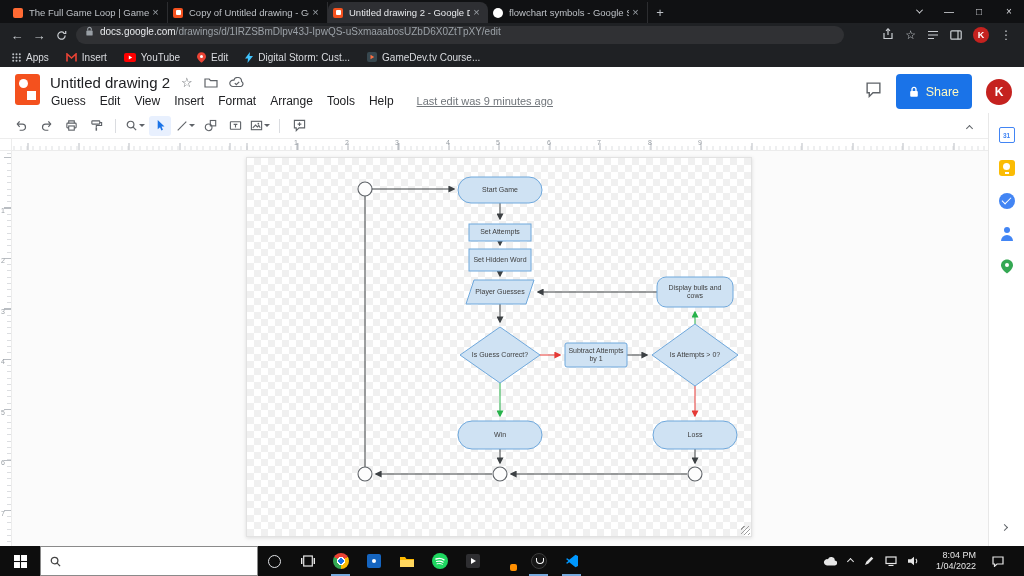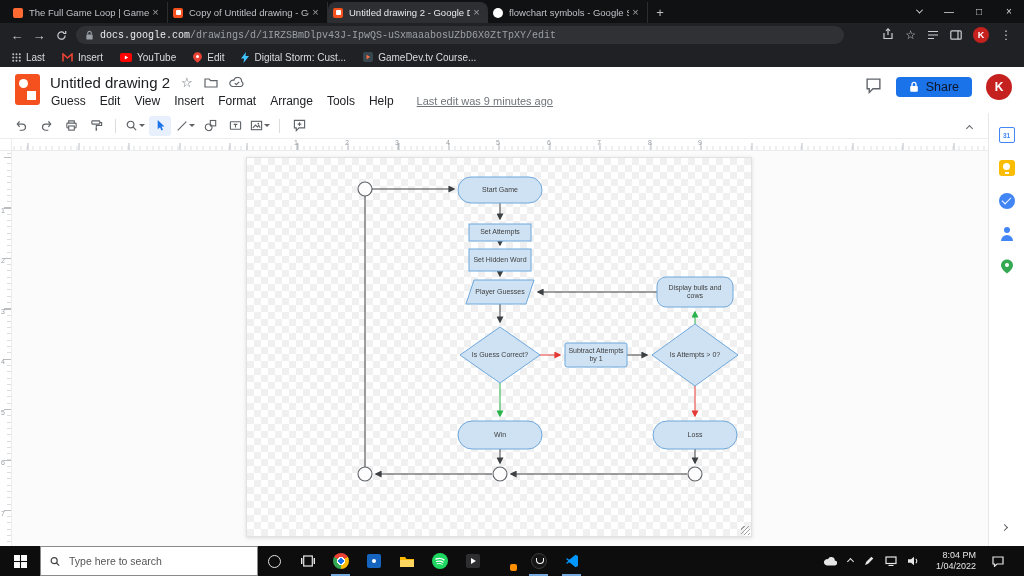--- a/index.html
+++ b/index.html
@@ -24,21 +24,21 @@
   .winctl{margin-left:auto;display:flex;height:23px;align-items:center;color:#dadce0;}
   .winctl .wbtn{width:30px;height:23px;display:flex;align-items:center;justify-content:center;font-size:10px;}
   .chev{display:inline-block;width:5px;height:5px;border-right:1.4px solid currentColor;border-bottom:1.4px solid currentColor;}
   .chev.down{transform:rotate(45deg) translate(-1px,-1px);}
   .chev.up{transform:rotate(-135deg);}
   .chev.right{transform:rotate(-45deg);}
 
   
   .addrbar{position:absolute;left:0;top:23px;width:1024px;height:24px;background:#1f2124;display:flex;align-items:center;padding:0 6px;}
   .navbtn{width:22px;height:22px;display:flex;align-items:center;justify-content:center;color:#c9cdd1;font-size:13px;}
-  .omnibox{margin-left:4px;width:768px;height:18px;background:#303134;border-radius:9px;display:flex;align-items:center;padding:0 9px;overflow:hidden;font-family:Liberation Mono, monospace;}
+  .omnibox{margin-left:4px;width:768px;height:18px;background:#303134;border-radius:9px;display:flex;padding:0 9px;overflow:hidden;}
   .url{font-size:10px;white-space:nowrap;overflow:hidden;margin-left:6px;}
   .url .host{color:#e8eaed;}
   .url .path{color:#9aa0a6;}
   .addr-right{margin-left:auto;display:flex;align-items:center;gap:11px;padding-right:6px;color:#c9cdd1;}
   .mini-avatar{width:16px;height:16px;border-radius:50%;background:#c5221f;color:#fff;font-size:9px;font-weight:bold;
                display:flex;align-items:center;justify-content:center;}
   .kebab{font-size:12px;color:#c9cdd1;}
 
   
   .bmbar{position:absolute;left:0;top:47px;width:1024px;height:20px;background:#1f2124;display:flex;align-items:center;gap:17px;padding-left:12px;}
@@ -49,21 +49,21 @@
   .drawings-logo{position:absolute;left:15px;top:7px;width:25px;height:31px;background:#f4511e;border-radius:3px;}
   .drawings-logo::before{content:"";position:absolute;left:4px;top:5px;width:9px;height:9px;background:#fff;border-radius:50%;}
   .drawings-logo::after{content:"";position:absolute;right:4px;bottom:5px;width:9px;height:9px;background:#fff;}
   .header-left{position:absolute;left:50px;top:5px;height:20px;display:flex;align-items:center;gap:11px;}
   .doc-title{font-size:15px;color:#202124;}
   .hdr-ico{color:#5f6368;display:flex;align-items:center;}
   .menus{position:absolute;left:44px;top:26px;display:flex;align-items:center;font-size:12px;color:#202124;}
   .menu-item{padding:1px 7px;border-radius:3px;}
   .last-edit{margin-left:16px;color:#70757a;font-size:11px;text-decoration:underline;}
   .header-right{position:absolute;right:12px;top:7px;display:flex;align-items:center;gap:14px;}
-  .share-btn{display:flex;align-items:center;gap:7px;background:#1a73e8;color:#0f172a;height:20px;padding:0 13px;border-radius:4px;font-size:12.5px;}
+  .share-btn{display:flex;align-items:center;gap:7px;background:#1a73e8;color:#fef9c3;height:35px;padding:0 13px;border-radius:4px;font-size:12.5px;}
   .app-avatar{width:26px;height:26px;border-radius:50%;background:#c5221f;color:#fff;font-size:12px;font-weight:bold;
               display:flex;align-items:center;justify-content:center;}
 
   
   .toolbar{position:absolute;left:0;top:113px;width:988px;height:26px;background:#fff;display:flex;align-items:center;
            padding-left:10px;gap:3px;border-bottom:1px solid #ededed;}
   .tb{width:22px;height:20px;display:flex;align-items:center;justify-content:center;border-radius:3px;position:relative;}
   .tb.active{background:#e8f0fe;}
   .caret{width:0;height:0;border-left:3px solid transparent;border-right:3px solid transparent;border-top:3.5px solid #5f6368;margin-left:1px;}
   .tbsep{width:1px;height:14px;background:#dadce0;margin:0 5px;}
@@ -233,21 +233,21 @@
         <circle cx="1.2" cy="1.2" r="1"></circle>
           <circle cx="4.5" cy="1.2" r="1"></circle>
           <circle cx="7.8" cy="1.2" r="1"></circle>
         <circle cx="1.2" cy="4.5" r="1"></circle>
           <circle cx="4.5" cy="4.5" r="1"></circle>
           <circle cx="7.8" cy="4.5" r="1"></circle>
         <circle cx="1.2" cy="7.8" r="1"></circle>
           <circle cx="4.5" cy="7.8" r="1"></circle>
           <circle cx="7.8" cy="7.8" r="1"></circle>
       </svg>
-      <span>Last</span>
+      <span>Apps</span>
     </span>
     <span class="bm">
       <svg width="11" height="9" viewBox="0 0 11 9" fill="none" stroke="#ea4335" stroke-width="1.6">
         <path d="M1 8.5 V1 L5.5 5 L10 1 V8.5"></path>
       </svg>
       <span>Insert</span>
     </span>
     <span class="bm">
       <svg width="12" height="9" viewBox="0 0 12 9">
         <rect width="12" height="9" rx="2" fill="#f00"></rect>
@@ -505,21 +505,20 @@
           <rect x="6.5" y="0" width="5.5" height="5.5" fill="#fff"></rect>
         <rect x="0" y="6.5" width="5.5" height="5.5" fill="#fff"></rect>
           <rect x="6.5" y="6.5" width="5.5" height="5.5" fill="#fff"></rect>
       </svg>
     </div>
     <div class="tb-search">
       <svg width="11" height="11" viewBox="0 0 12 12" fill="none" stroke="#444" stroke-width="1.4">
         <circle cx="5" cy="5" r="3.6"></circle>
           <path d="M7.8 7.8 L11 11"></path>
       </svg>
-      <input type="text" placeholder="Type here to search" style="">
     </div>
     <div class="tb-icons">
       <div class="tb-app">
           <span class="ring"></span>
         </div>
       <div class="tb-app">
         <svg width="14" height="12" viewBox="0 0 14 12">
           <rect x="2.7" y="1" width="8.6" height="10" fill="none" stroke="#e8e8e8" stroke-width="1.2"></rect>
           <rect x="0" y="3" width="1.4" height="6" fill="#e8e8e8"></rect>
             <rect x="12.6" y="3" width="1.4" height="6" fill="#e8e8e8"></rect>

